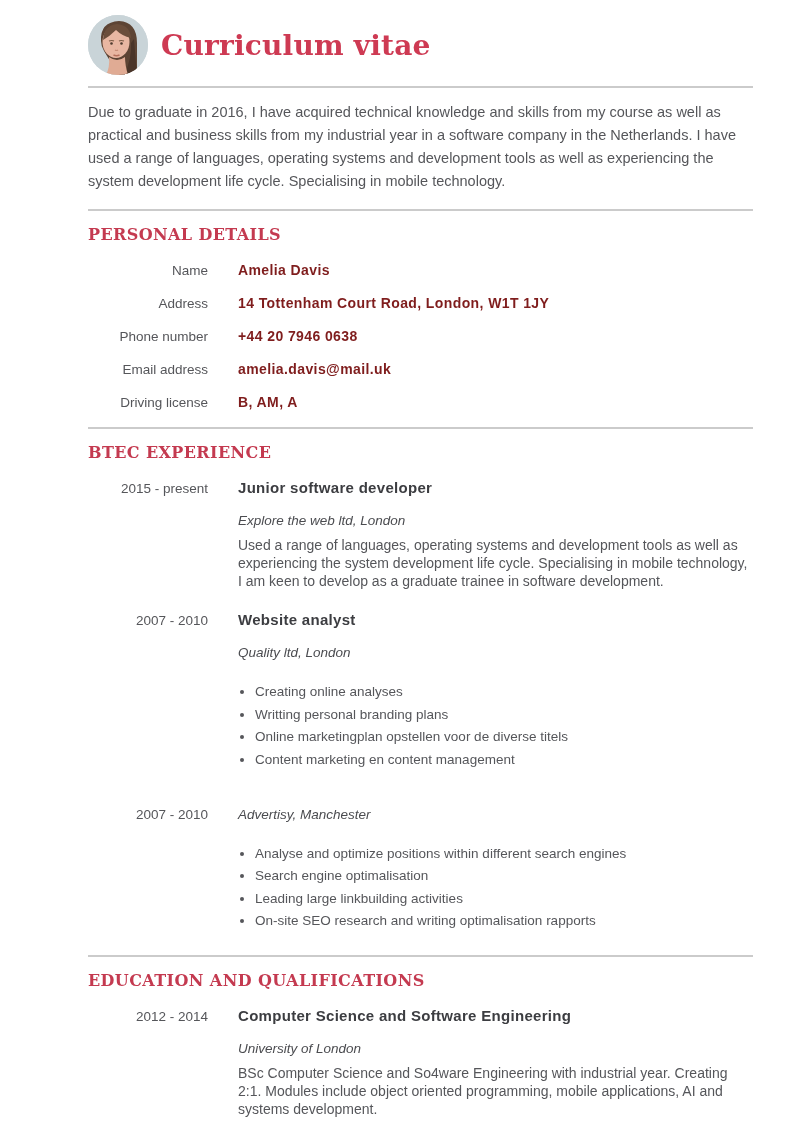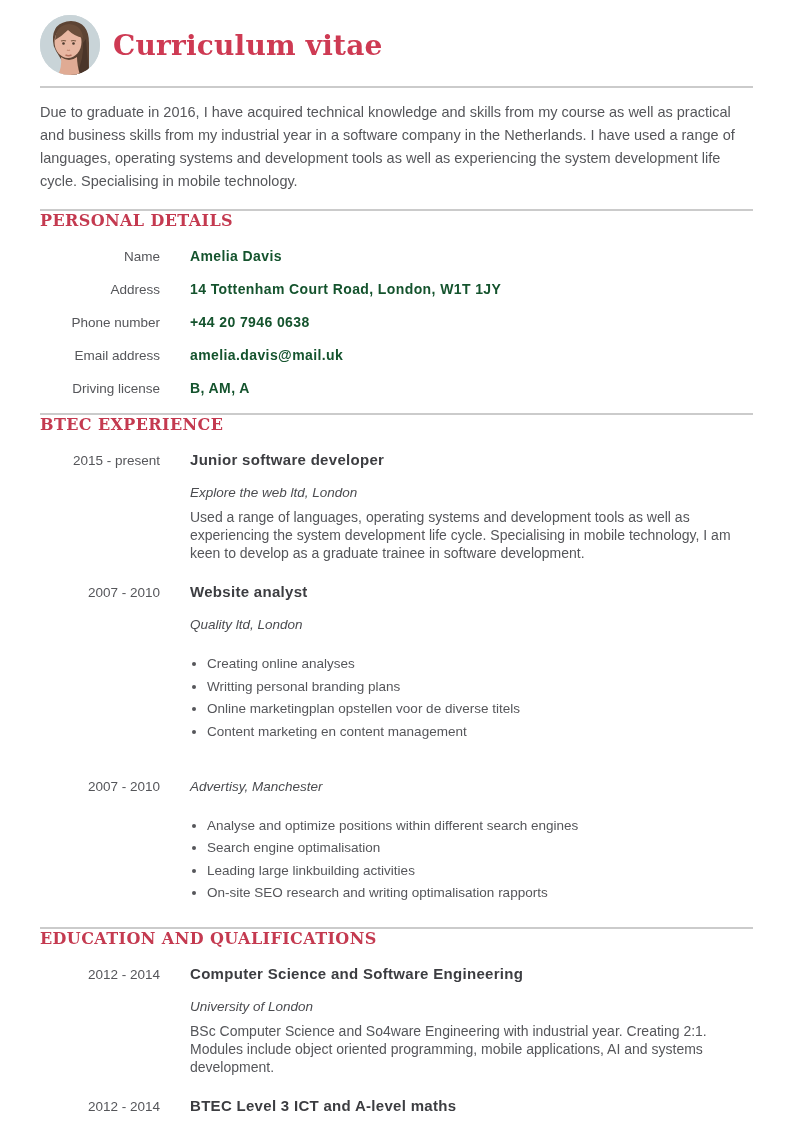--- a/index.html
+++ b/index.html
@@ -6,20 +6,21 @@
   html, body { background: #ffffff; }
   body { font-family: "Liberation Sans", sans-serif; }
 
   .page {
     position: relative;
     width: 793px;
     height: 1122px;
     margin: 0 auto;
     background: #ffffff;
     overflow: hidden;
+    padding-left: 48px;
   }
   .content { padding: 0 40px; }
 
   
   .header {
     display: flex;
     align-items: center;
     padding-top: 15px;
   }
   .avatar {
@@ -54,21 +55,21 @@
   
   .intro {
     margin-top: 13px;
     font-size: 14.5px;
     line-height: 23px;
     color: #55565a;
   }
 
   
   .section-heading {
-    margin-top: 0;
+    margin-top: 14px;
     font-family: "DejaVu Serif", serif;
     font-weight: 700;
     font-size: 16px;
     letter-spacing: 0.4px;
     color: #c43a50;
   }
 
   
   .details { margin-top: 18px; }
   .detail-row {
@@ -81,21 +82,21 @@
     flex: 0 0 auto;
     text-align: right;
     font-size: 13.5px;
     color: #55565a;
   }
   .col-right { padding-left: 30px; }
   .detail-value {
     font-size: 14px;
     font-weight: 700;
     letter-spacing: 0.4px;
-    color: #14532d;
+    color: #7f1d1d;
   }
 
   
   .entries { margin-top: 17px; }
   .entry {
     display: flex;
     align-items: baseline;
     margin-bottom: 21px;
   }
   .entry:last-child { margin-bottom: 0; }

